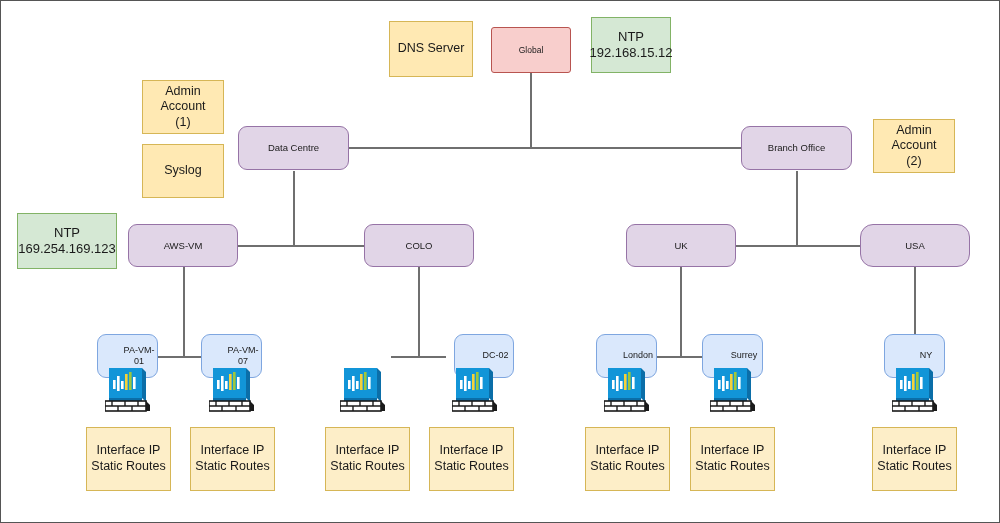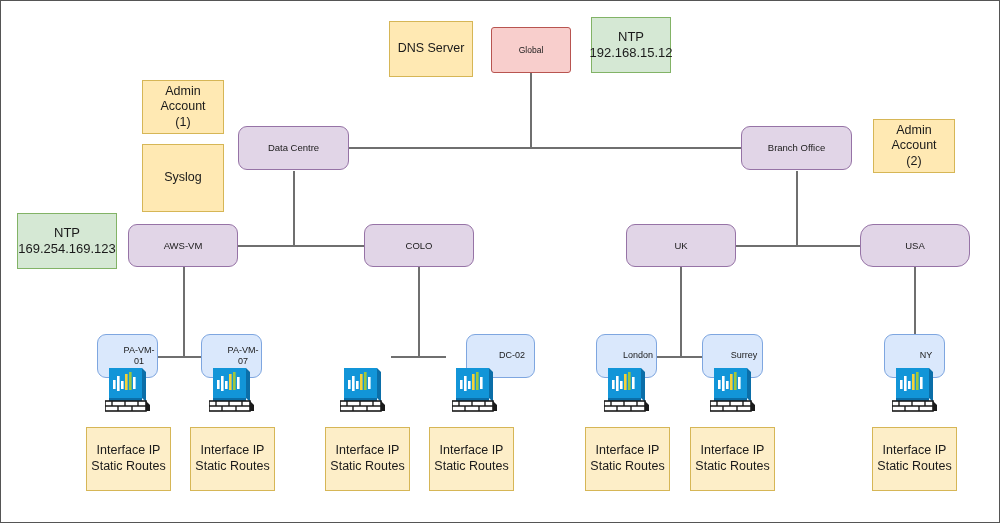--- a/index.html
+++ b/index.html
@@ -121,21 +121,21 @@
   <div class="node n-green" style="left:590px; top:16px; width:80px; height:56px; flex-direction:column;">
     <span>NTP</span>
     <span>192.168.15.12</span>
   </div>
 
   <div class="node n-yellow" style="left:141px; top:79px; width:82px; height:54px; flex-direction:column;">
     <span>Admin Account</span>
     <span>(1)</span>
   </div>
 
-  <div class="node n-yellow" style="left:141px; top:143px; width:82px; height:68px;">
+  <div class="node n-yellow" style="left:141px; top:143px; width:82px; height:54px;">
     <span>Syslog</span>
   </div>
 
   <div class="node n-purple" style="left:237px; top:125px; width:111px; height:44px;">
     <span>Data Centre</span>
   </div>
 
   <div class="node n-purple" style="left:740px; top:125px; width:111px; height:44px;">
     <span>Branch Office</span>
   </div>
@@ -165,21 +165,21 @@
   <div class="node n-purple" style="left:859px; top:223px; width:110px; height:43px;border-radius:13px;">
     <span>USA</span>
   </div>
 
   <div class="node n-blue" style="left:96px; top:333px; width:61px; height:44px;">
     <span>PA-VM-01</span>
   </div>
   <div class="node n-blue" style="left:200px; top:333px; width:61px; height:44px;">
     <span>PA-VM-07</span>
   </div>
-  <div class="node n-blue" style="left:465px; top:333px; width:69px; height:44px;">
+  <div class="node n-blue" style="left:453px; top:333px; width:60px; height:44px;">
     <span>DC-02</span>
   </div>
   <div class="node n-blue" style="left:595px; top:333px; width:61px; height:44px;">
     <span>London</span>
   </div>
   <div class="node n-blue" style="left:701px; top:333px; width:61px; height:44px;">
     <span>Surrey</span>
   </div>
   <div class="node n-blue" style="left:883px; top:333px; width:61px; height:44px;">
     <span>NY</span>

